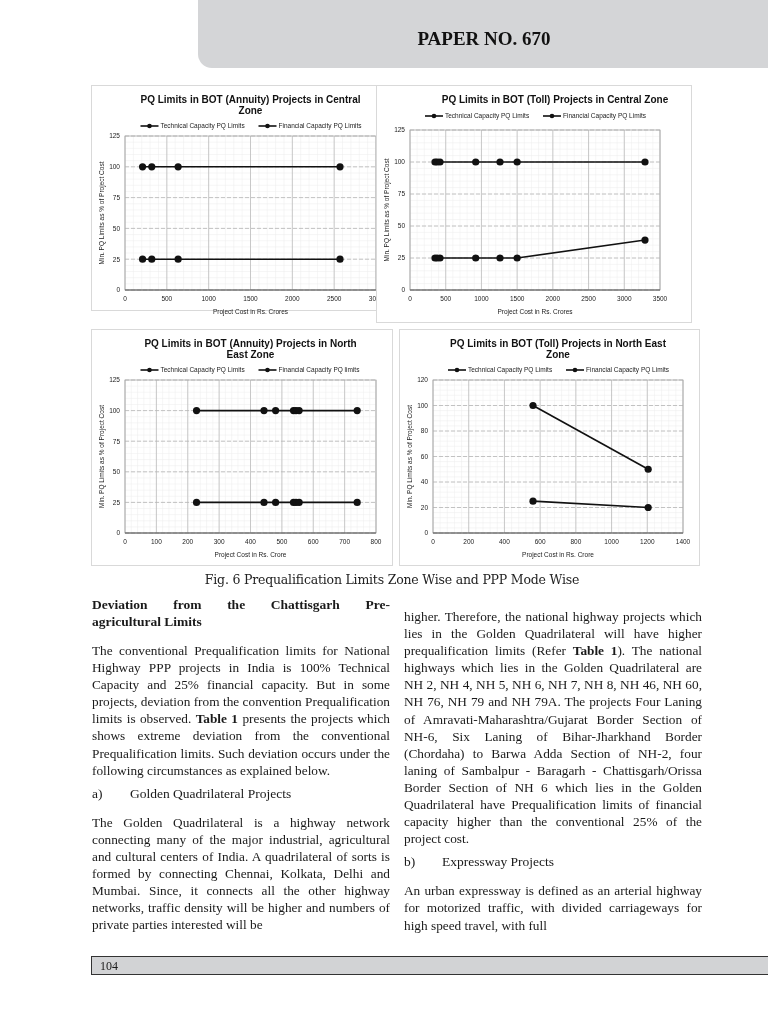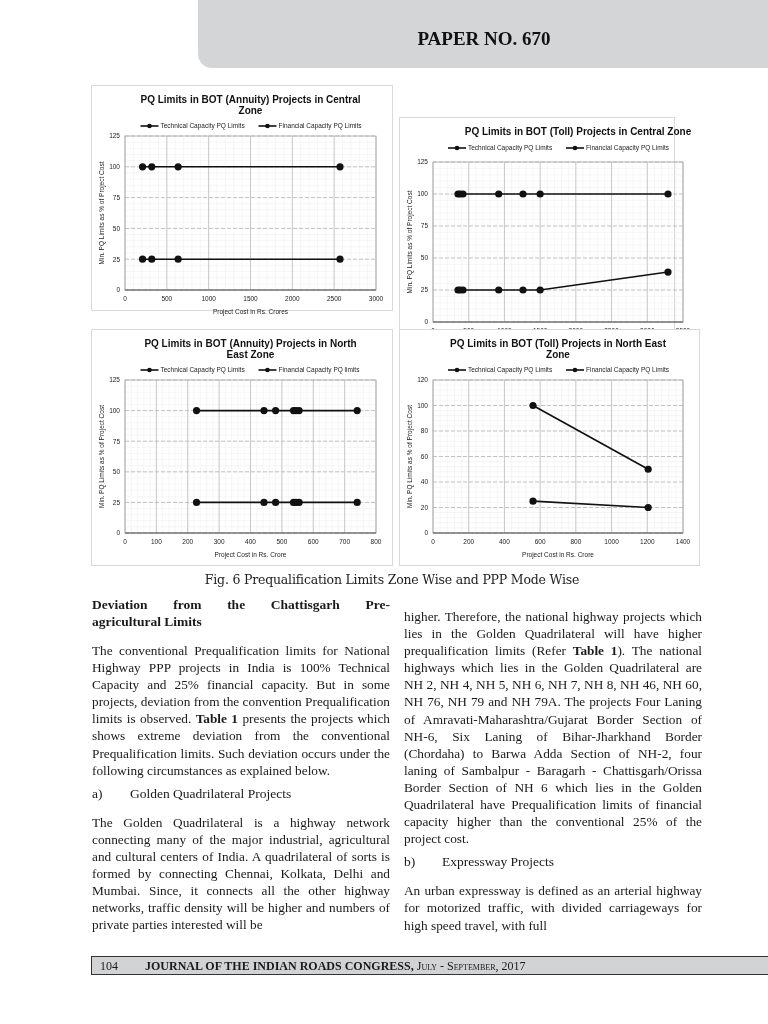--- a/index.html
+++ b/index.html
@@ -141,21 +141,21 @@
       </g>
       <g>
         <polyline points="50.57,173.2 59.77333333333333,173.2 86.12833333333333,173.2 248.02333333333334,173.2" fill="none" stroke="#111" stroke-width="1.6"></polyline>
         <circle cx="50.57" cy="173.2" r="3.6" fill="#111"></circle>
         <circle cx="59.77333333333333" cy="173.2" r="3.6" fill="#111"></circle>
         <circle cx="86.12833333333333" cy="173.2" r="3.6" fill="#111"></circle>
         <circle cx="248.02333333333334" cy="173.2" r="3.6" fill="#111"></circle>
       </g>
     </svg>
 </div>
-<div class="panel" style="left:399px;top:85px;width:276px;height:238px;margin-top:32px;">
+<div class="panel" style="left:376px;top:85px;width:316px;height:238px;">
   <svg width="299" height="236">
       <text x="178" y="17" text-anchor="middle" class="chart-title">PQ Limits in BOT (Toll) Projects in Central Zone</text>
       <g>
         <line x1="48" y1="30" x2="66" y2="30" stroke="#111" stroke-width="1.6"></line>
         <circle cx="57" cy="30" r="2.3" fill="#111"></circle>
         <text x="68" y="32.3" class="legend-text">Technical Capacity PQ Limits</text>
       </g>
       <g>
         <line x1="166" y1="30" x2="184" y2="30" stroke="#111" stroke-width="1.6"></line>
         <circle cx="175" cy="30" r="2.3" fill="#111"></circle>
@@ -555,14 +555,13 @@
 </div>
 
 <div class="col" style="left:404px;">
   <p><span>higher. Therefore, the national highway projects which lies in the Golden Quadrilateral will have higher prequalification limits (Refer </span><b>Table 1</b><span>). The national highways which lies in the Golden Quadrilateral are NH 2, NH 4, NH 5, NH 6, NH 7, NH 8, NH 46, NH 60, NH 76, NH 79 and NH 79A. The projects Four Laning of Amravati-Maharashtra/Gujarat Border Section of NH-6, Six Laning of Bihar-Jharkhand Border (Chordaha) to Barwa Adda Section of NH-2, four laning of Sambalpur - Baragarh - Chattisgarh/Orissa Border Section of NH 6 which lies in the Golden Quadrilateral have Prequalification limits of financial capacity higher than the conventional 25% of the project cost.</span></p>
   <h4><span class="lbl">b)</span><span>Expressway Projects</span></h4>
   <p>An urban expressway is defined as an arterial highway for motorized traffic, with divided carriageways for high speed travel, with full</p>
 </div>
 
 <div class="footer">
   <span class="pg">104</span>
-  <span class="jn"><span>JOURNAL OF THE INDIAN ROADS CONGRESS, </span><span class="dt">July - September, 2017</span></span>
 </div>
 
 </body></html>

